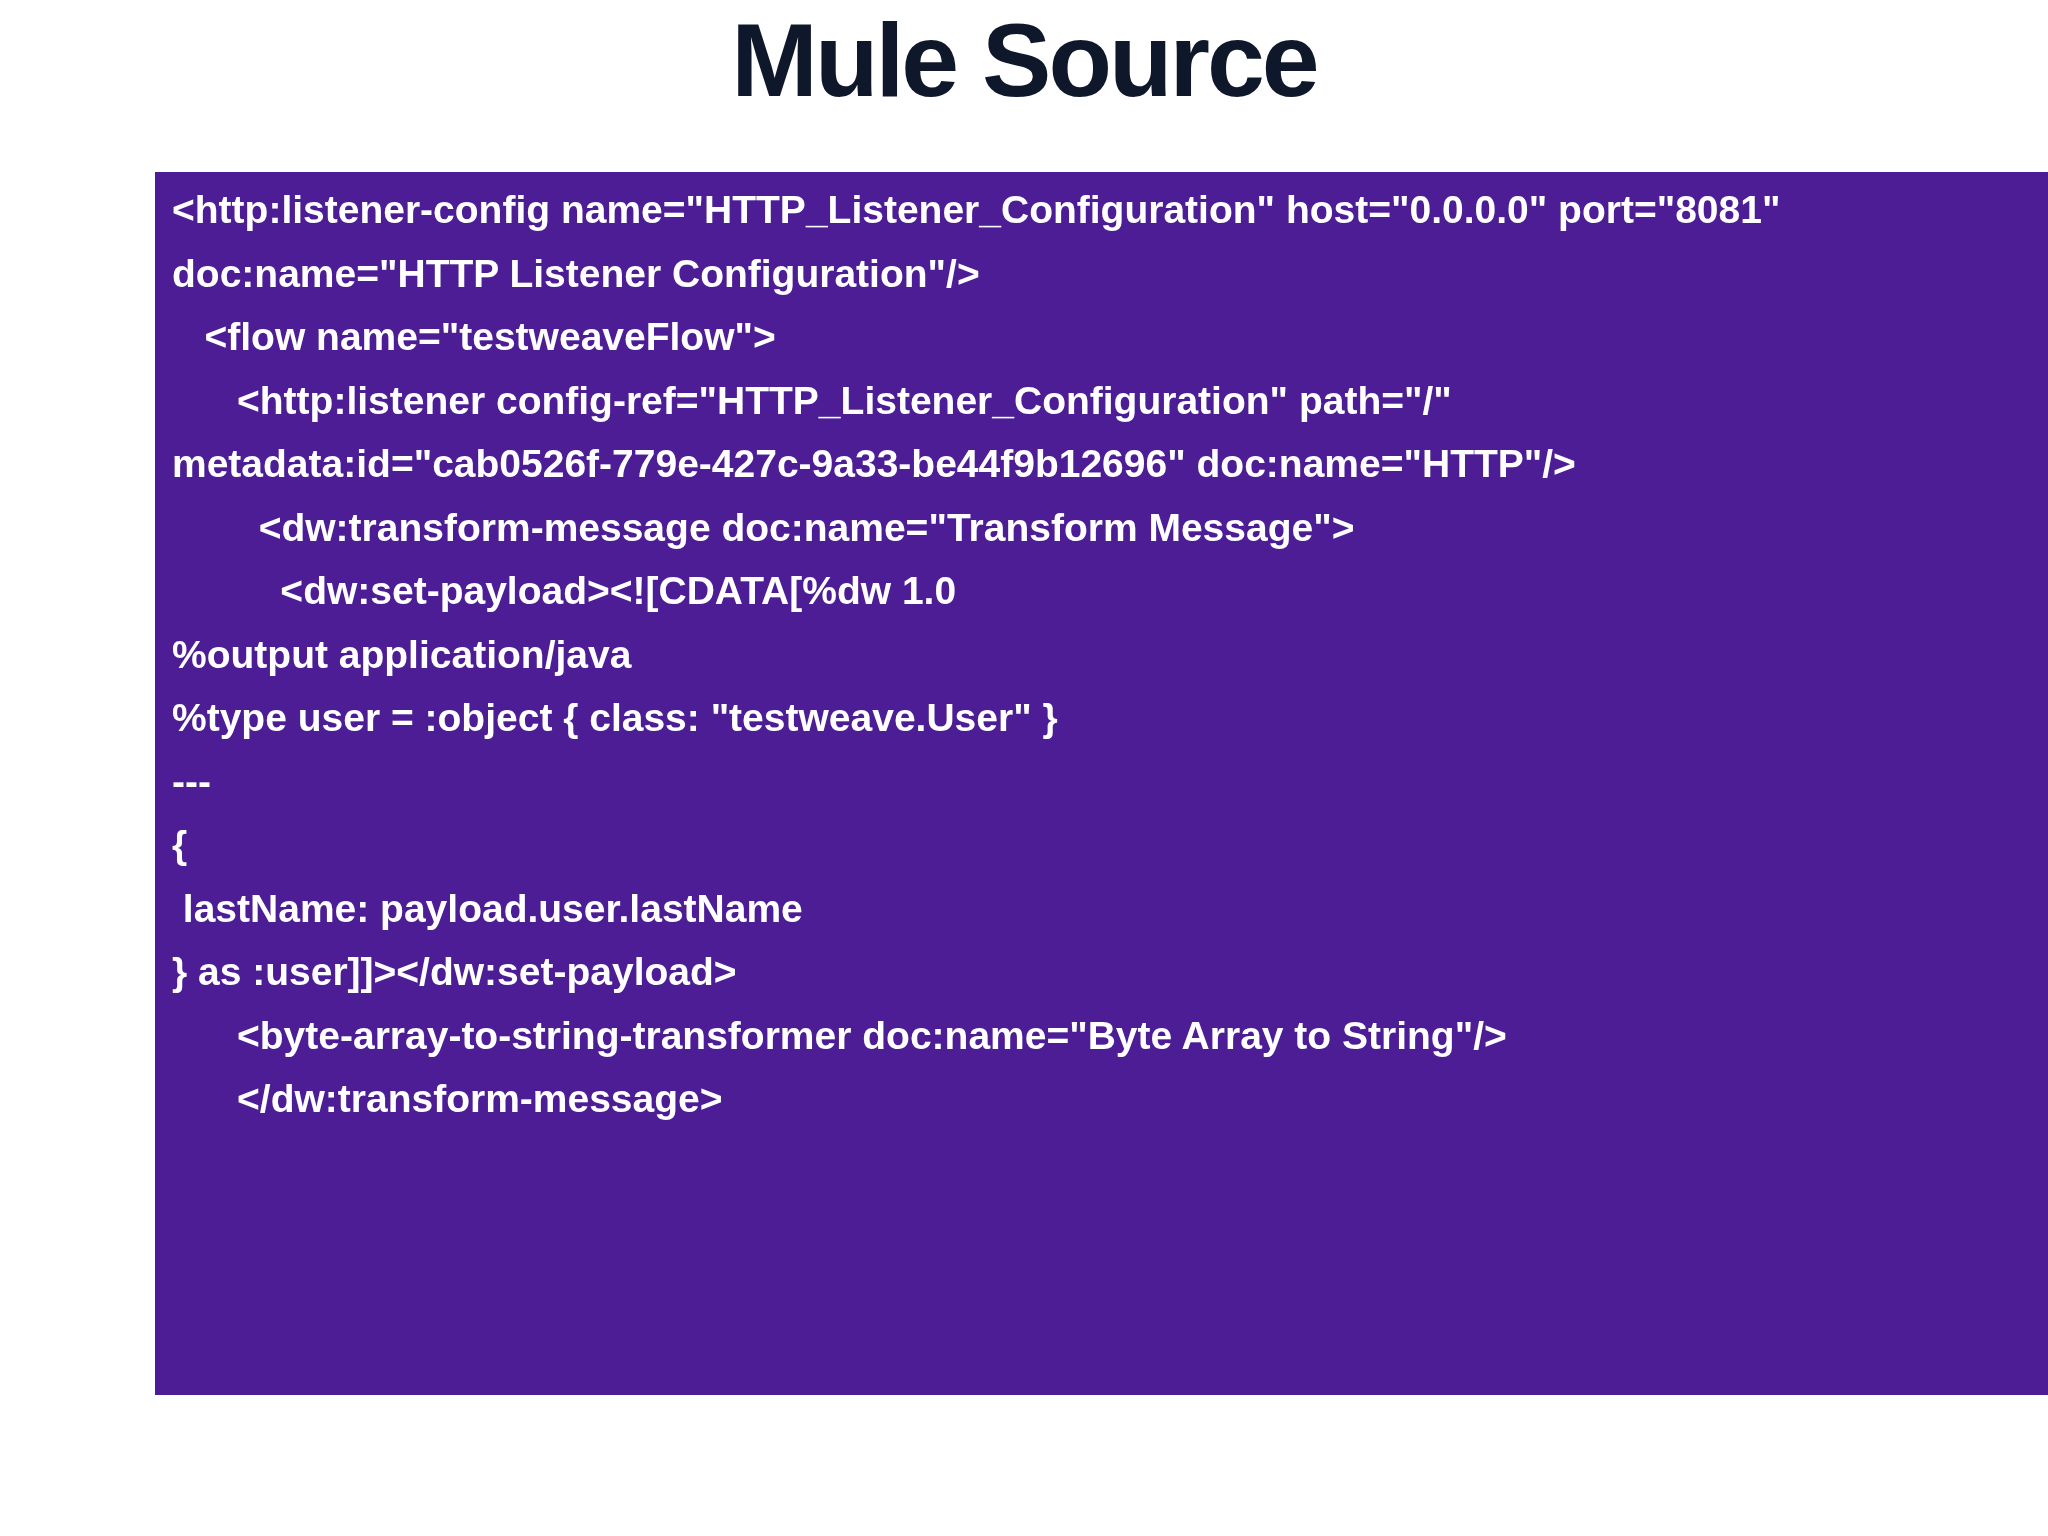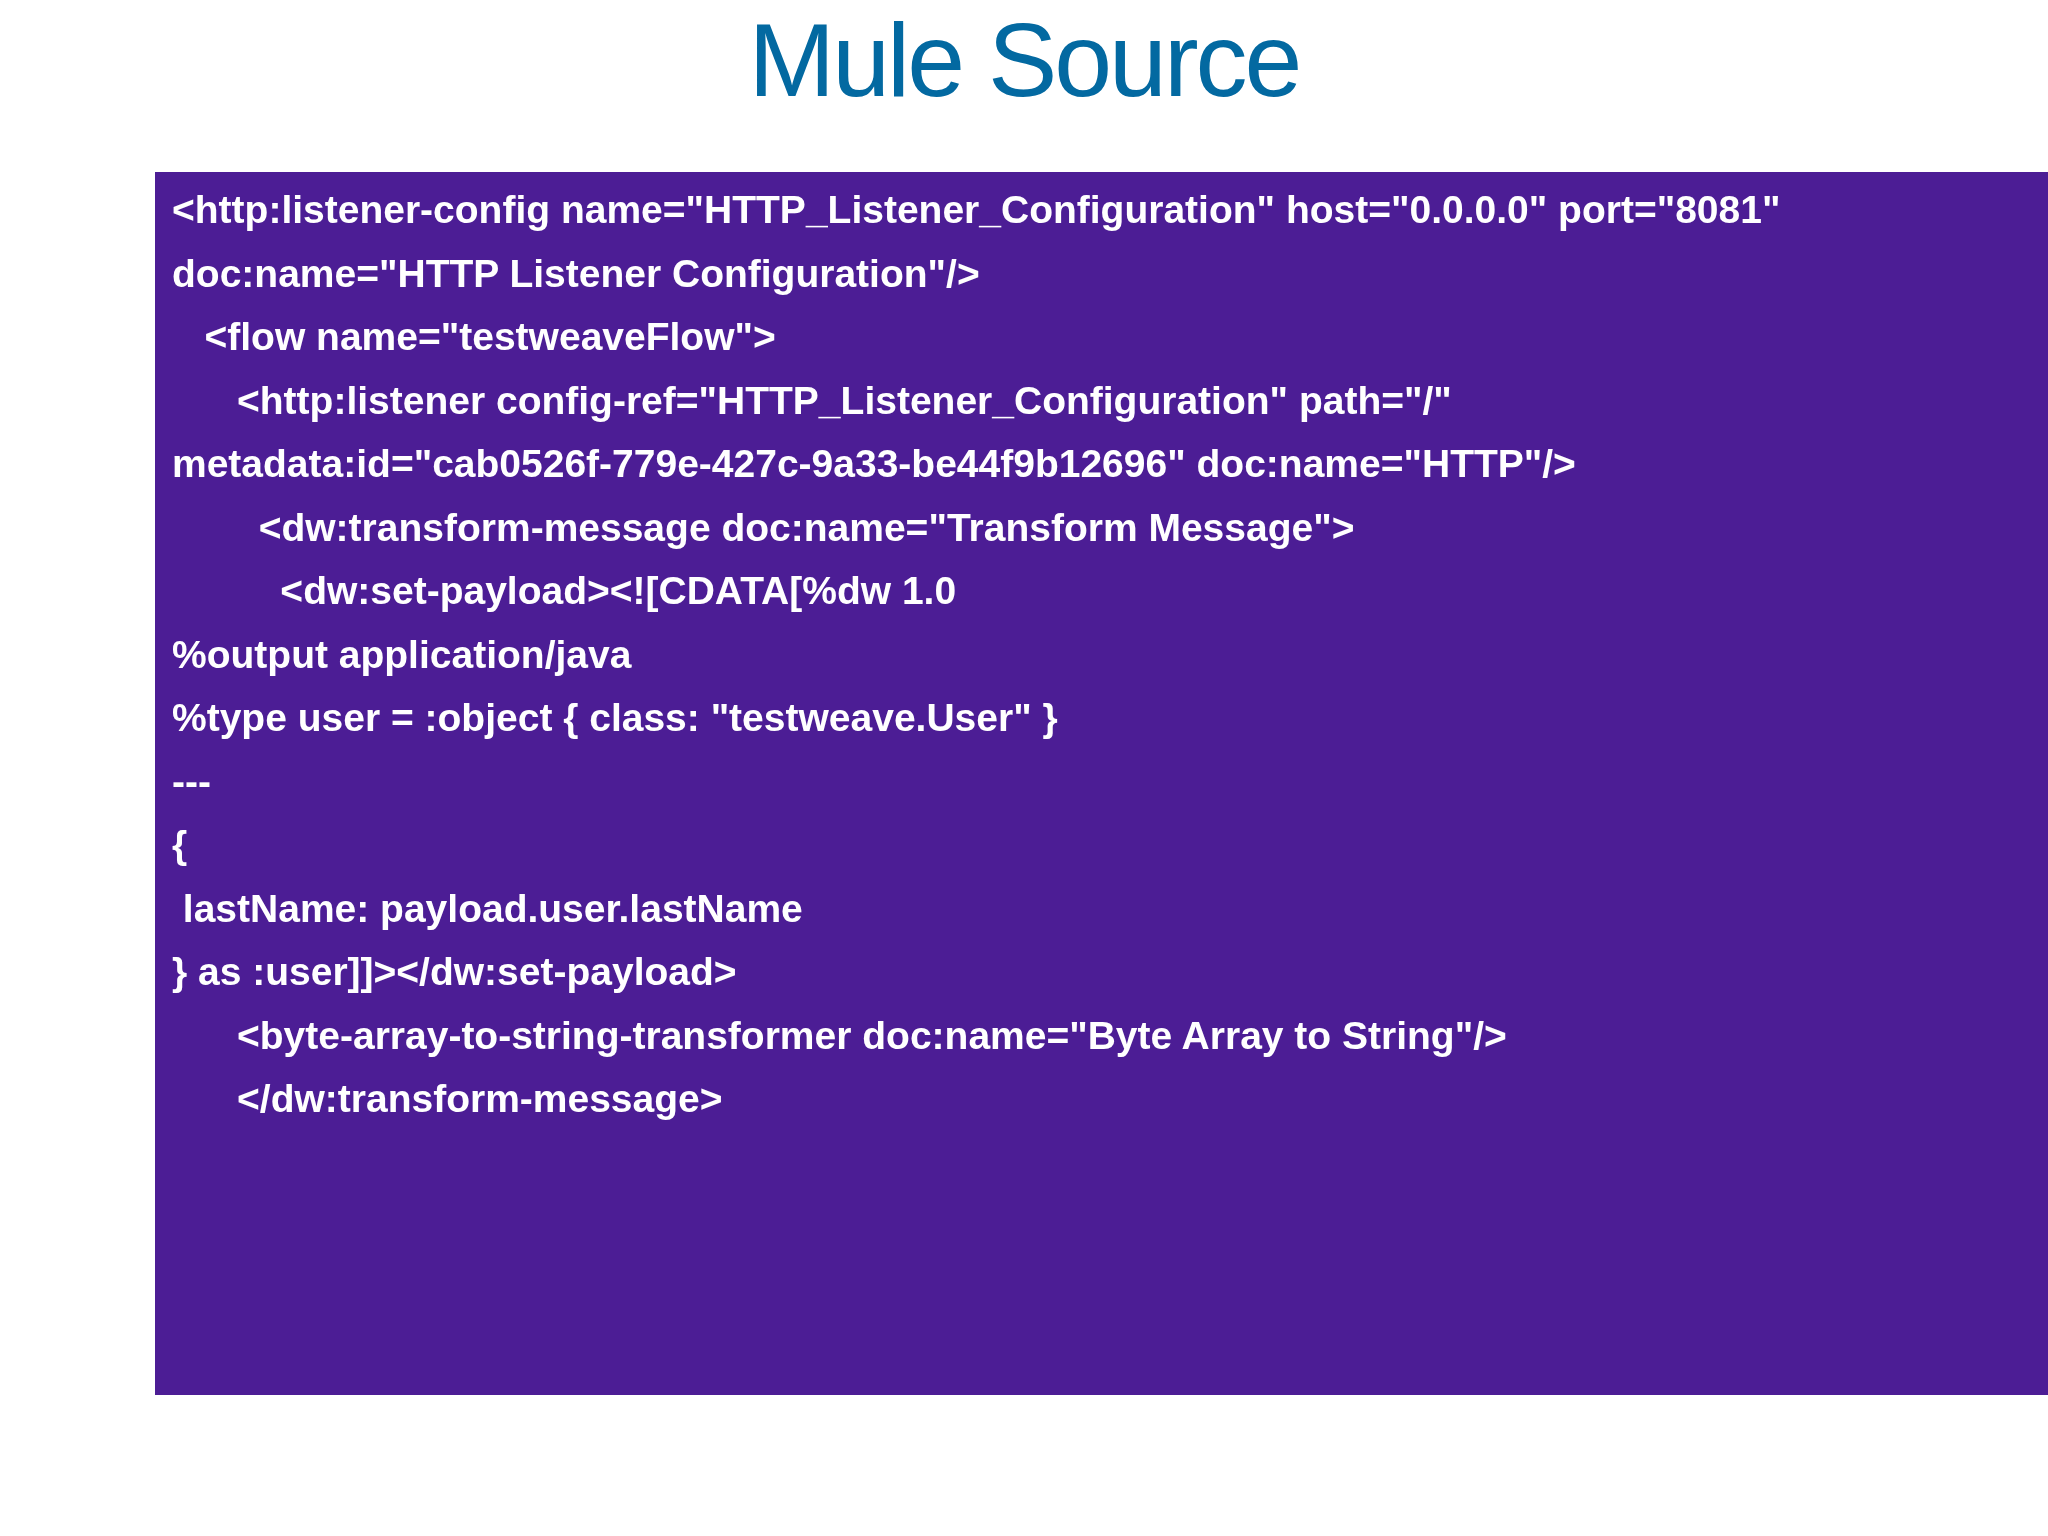--- a/index.html
+++ b/index.html
@@ -15,23 +15,23 @@
     background: #ffffff;
     overflow: hidden;
   }
   .slide-title {
     position: absolute;
     top: 8px;
     left: 0;
     width: 100%;
     text-align: center;
     font-size: 104px;
-    font-weight: normal;
+    font-weight: bold;
     letter-spacing: -3px;
-    color: #0369a1;
+    color: #0f172a;
     margin: 0;
     line-height: 1.0;
   }
   .code-box {
     position: absolute;
     left: 155px;
     top: 172px;
     width: 1976px;
     height: 1223px;
     background: #4c1d95;

